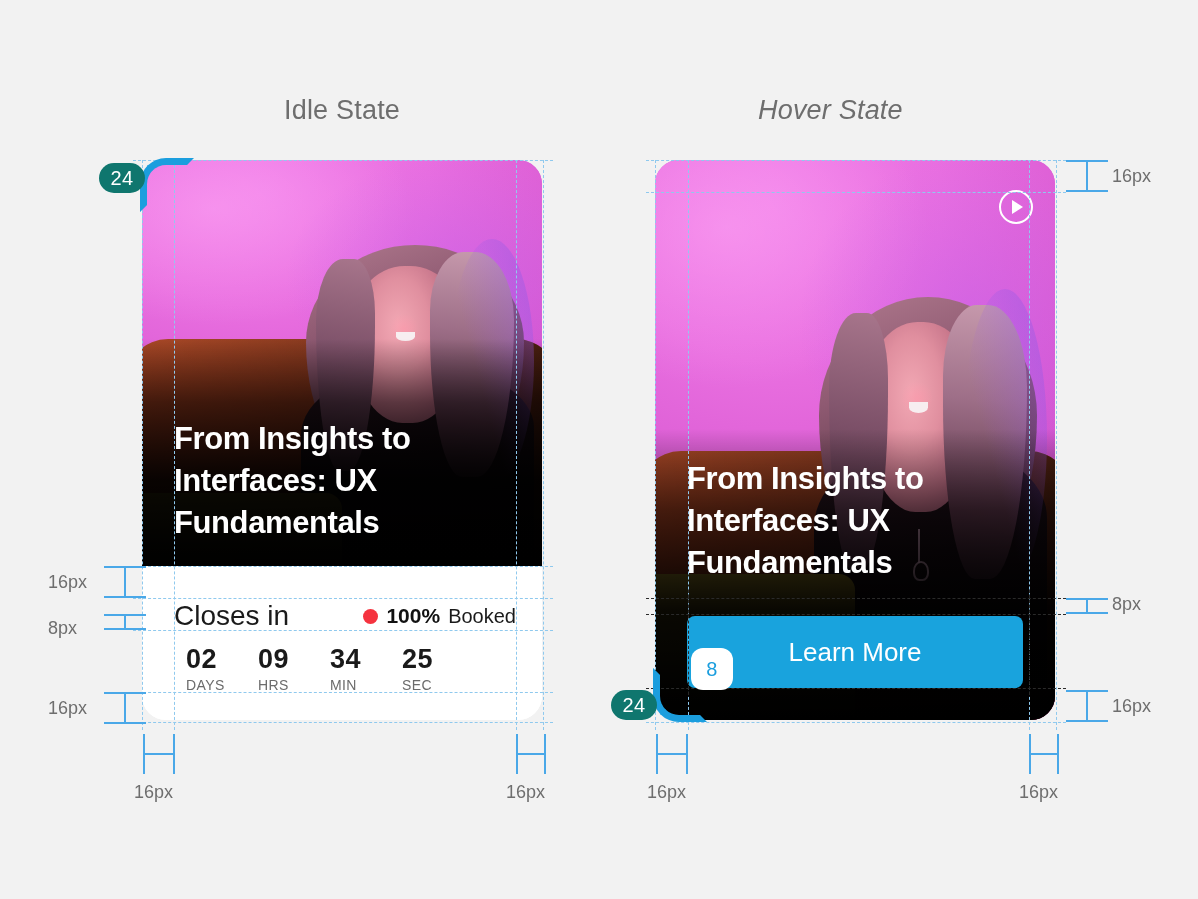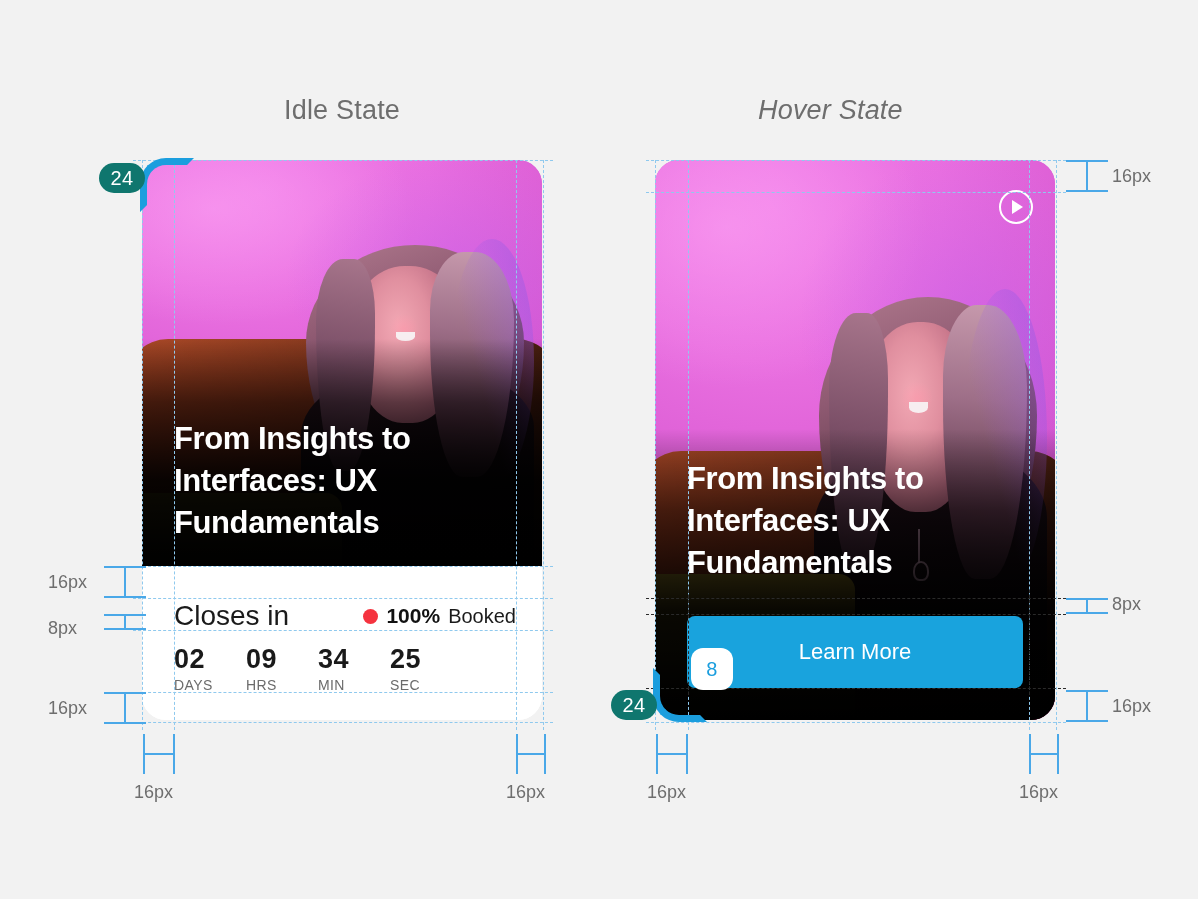--- a/index.html
+++ b/index.html
@@ -166,30 +166,30 @@
     position: absolute; left: 32px; right: 26px; top: 34px;
     display: flex; align-items: center; justify-content: space-between;
   }
   .closes-in { font-size: 28px; color: #1a1a1a; font-weight: 400; }
   .booked { display: flex; align-items: center; gap: 8px; }
   .dot { width: 15px; height: 15px; border-radius: 50%; background: #f5333f; }
   .pct { font-size: 21px; font-weight: 700; color: #111; }
   .booked-label { font-size: 20px; color: #1a1a1a; font-weight: 400; }
 
   .countdown { position: absolute; left: 32px; top: 78px; display: flex; gap: 22px; }
-  .cd-cell { width: 50px; }
+  .cd-cell { width: 50px; padding-left: 12px; }
   .cd-num { font-size: 27px; font-weight: 700; color: #1a1a1a; letter-spacing: .5px; }
   .cd-lab { font-size: 14px; color: #6b6b6b; letter-spacing: .4px; margin-top: 2px; }
 
   
   .learn-more {
     position: absolute; left: 32px; right: 32px; bottom: 32px;
     height: 72px; border-radius: 8px; background: #19a3dd;
     display: flex; align-items: center; justify-content: center;
-    color: #fff; font-size: 22px; font-weight: 400; border: none; cursor: pointer;
+    color: #fff; font-size: 26px; font-weight: 400; border: none; cursor: pointer;
   }
 
   
   .g { position: absolute; pointer-events: none; }
   .gv { border-left: 1.6px dashed #8fc9ee; }
   .gh { border-top: 1.6px dashed #8fc9ee; }
   .gvd { border-left: 1.6px dashed #2a2a2a; }
   .ghd { border-top: 1.6px dashed #2a2a2a; }
 
   

